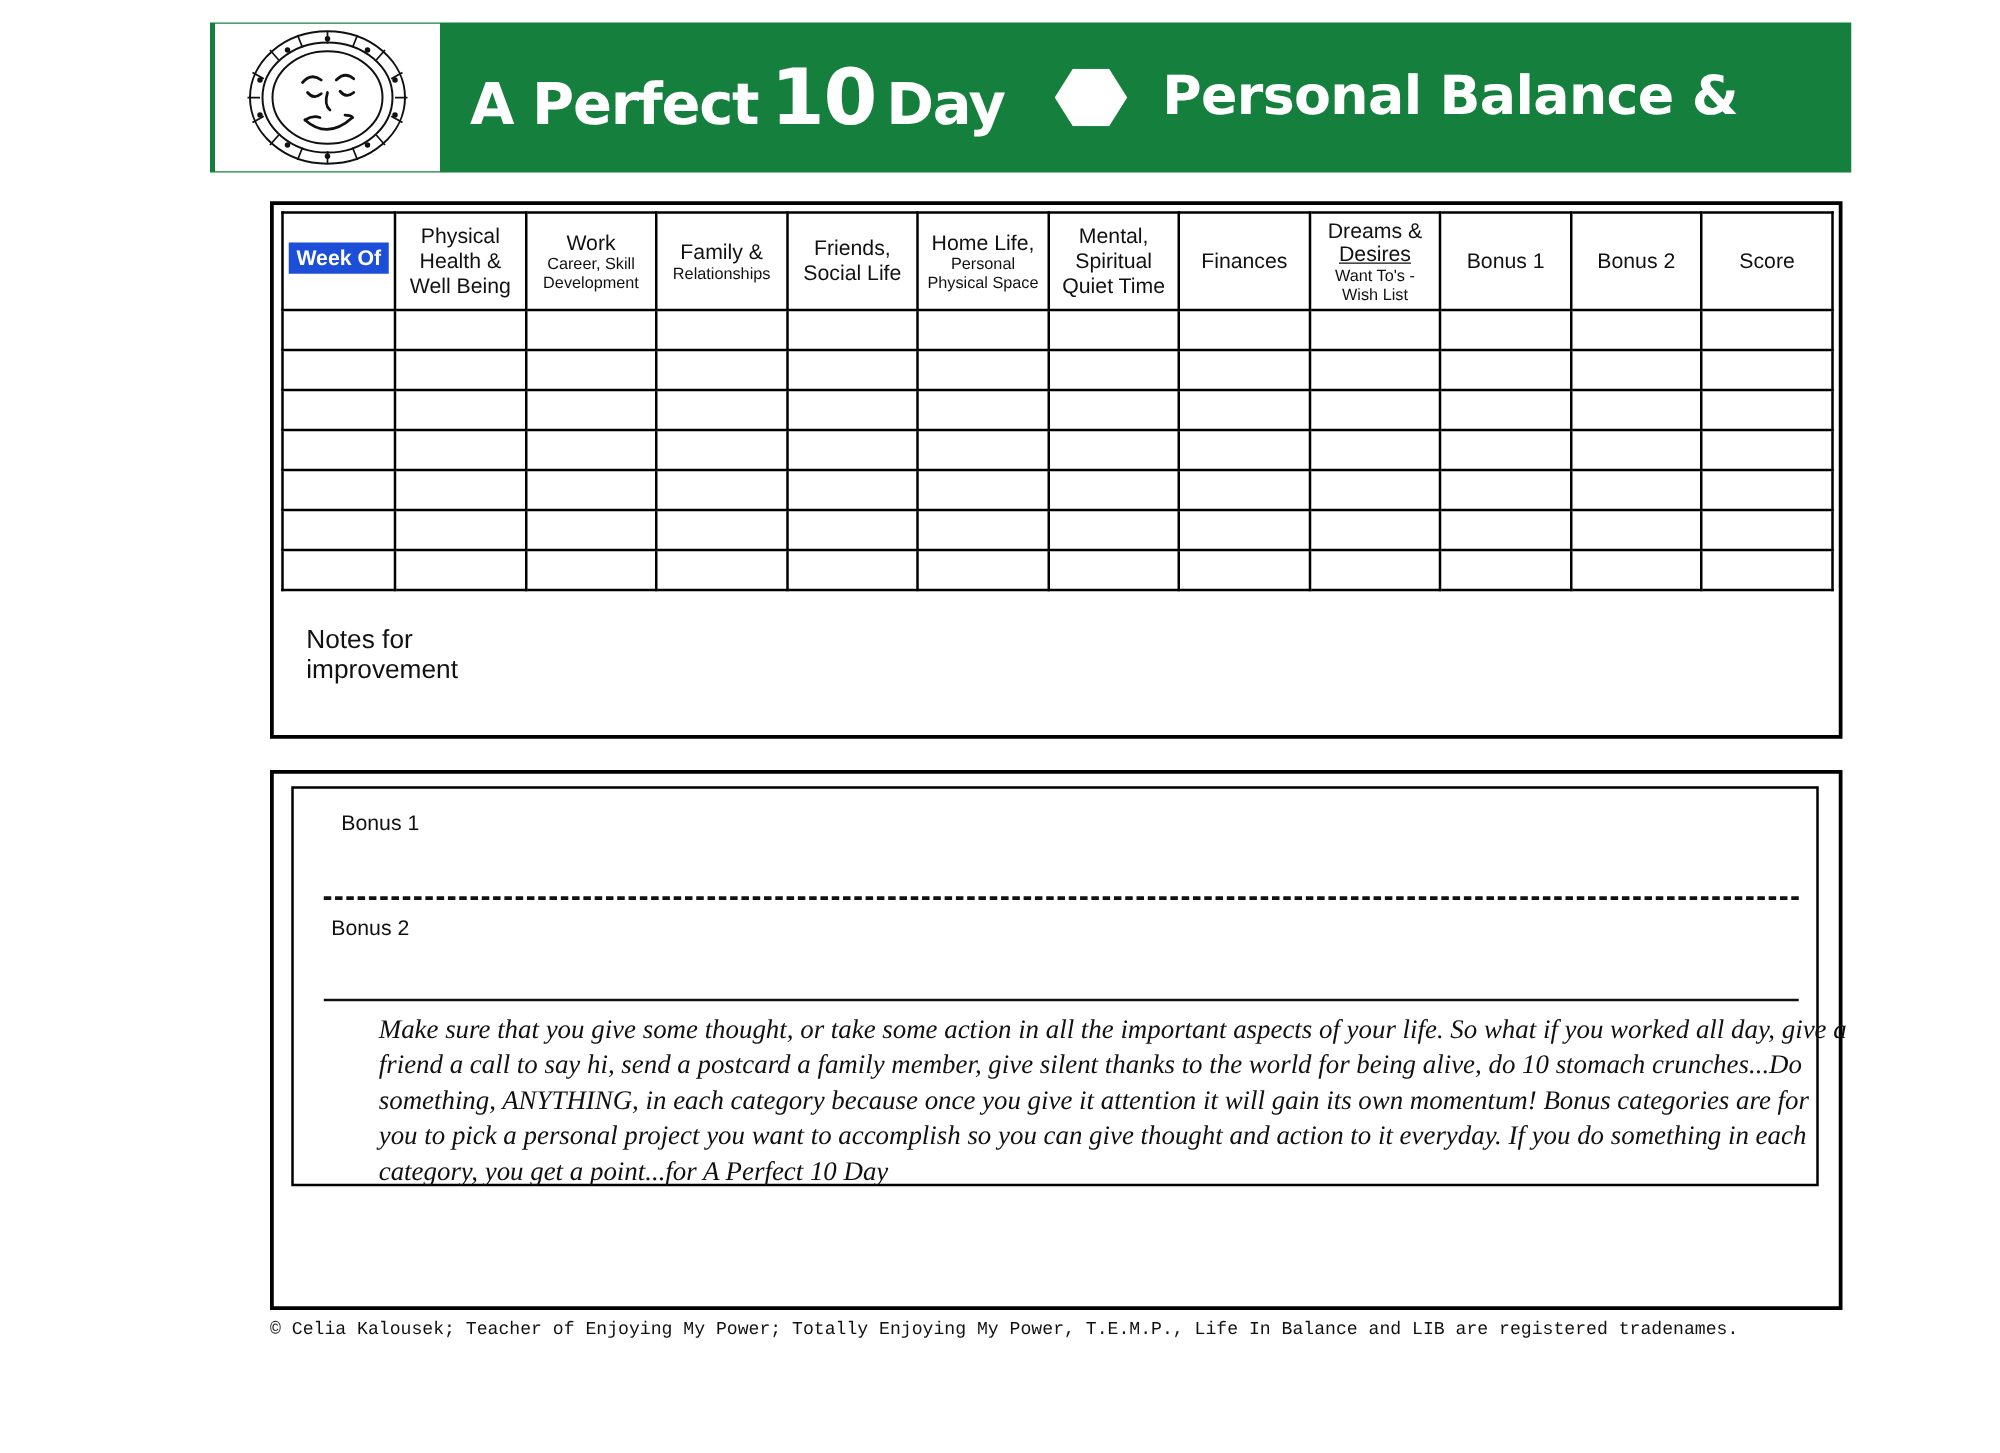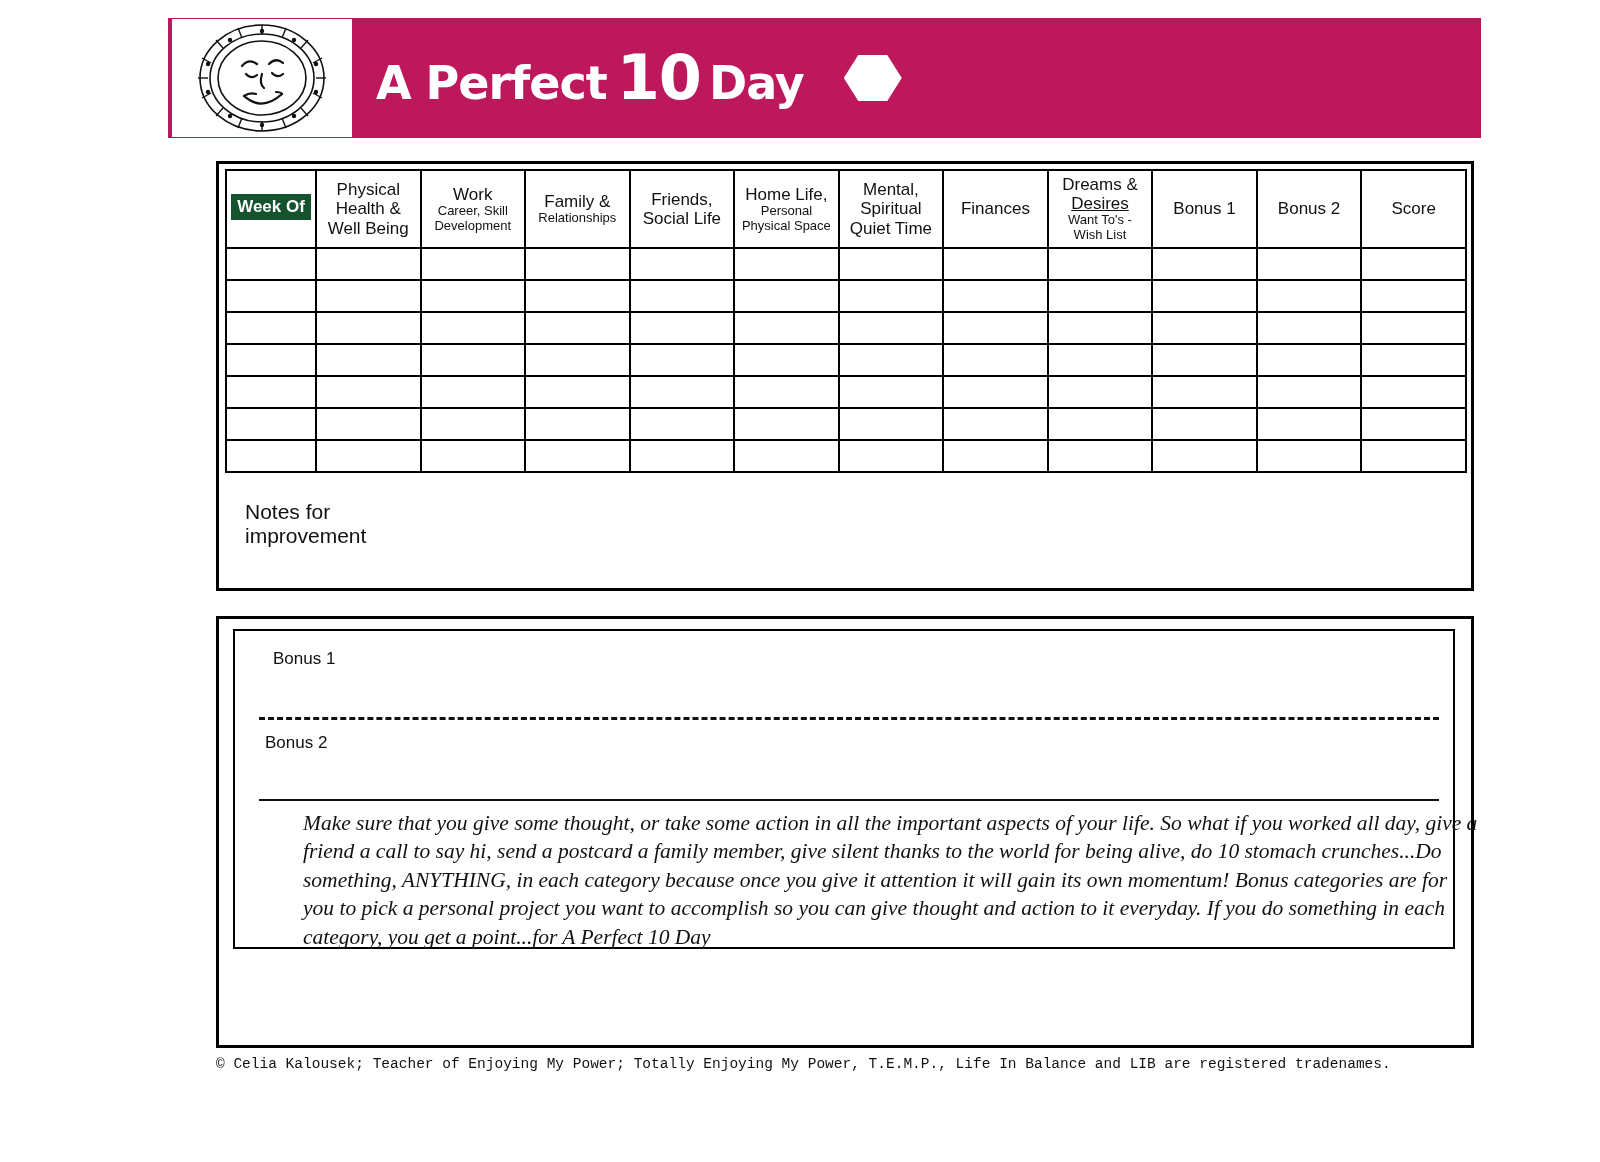--- a/index.html
+++ b/index.html
@@ -16,21 +16,21 @@
     overflow: hidden;
   }
 
   
   .banner {
     position: absolute;
     left: 168px;
     top: 18px;
     width: 1313px;
     height: 120px;
-    background: #be185d;
+    background: #15803d;
     display: flex;
     align-items: center;
   }
   .sun-logo {
     width: 180px;
     height: 118px;
     background: #ffffff;
     margin-left: 4px;
     margin-top: 0px;
     display: flex;
@@ -105,21 +105,21 @@
     height: 76px;
     font-weight: normal;
     font-size: 16px;
     line-height: 1.12;
   }
   table.tracker tbody td { height: 30px; }
   .hdr-main { font-size: 17px; }
   .hdr-sub  { font-size: 13px; display: block; }
   .weekof-cell { width: 88px; }
   .weekof-box {
-    background: #14532d;
+    background: #1d4ed8;
     color: #fff;
     font-weight: bold;
     font-size: 17px;
     padding: 3px 6px;
     display: inline-block;
     margin-top: -16px;
   }
   .underline-word { text-decoration: underline; }
 
   .week-review {
@@ -275,20 +275,21 @@
 
   <div class="banner-left-text">
     <span>A Perfect</span>
     <span class="big10">10</span>
     <span class="dayword">Day</span>
   </div>
 
   <div class="hexagon"></div>
 
   <div class="banner-right-text">
+    <div>Personal Balance &amp;</div>
   </div>
 </div>
 
 <div class="panel-grid">
 
   <table class="tracker">
     <thead>
       <tr>
         <th class="weekof-cell">
           <span class="weekof-box">Week Of</span>

